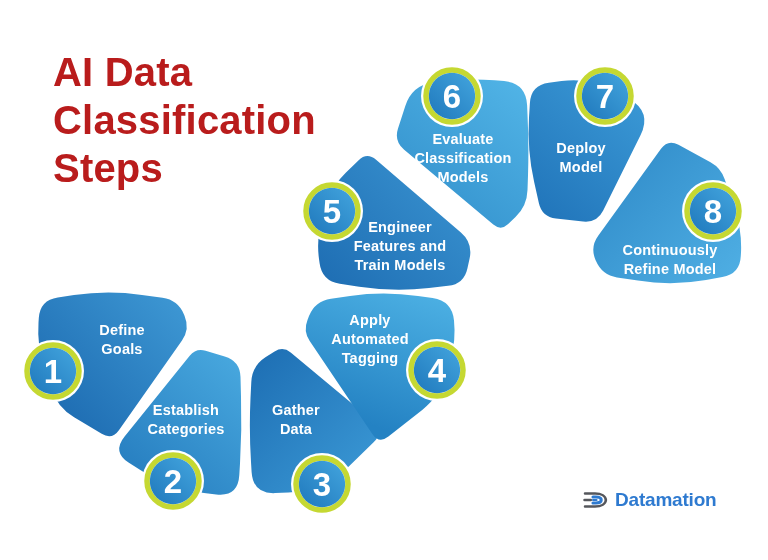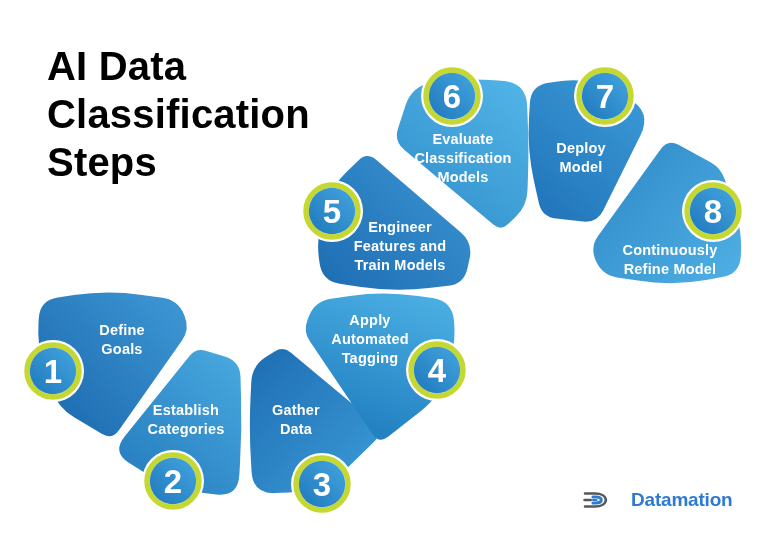--- a/index.html
+++ b/index.html
@@ -2,27 +2,27 @@
 <html><head>
 <meta charset="utf-8">
 <style>
   html,body{margin:0;padding:0;}
   body{
     width:768px;height:560px;background:#ffffff;overflow:hidden;position:relative;
     font-family:"Liberation Sans",sans-serif;
   }
   .canvas{position:absolute;inset:0;width:768px;height:560px;background:#ffffff;}
   h1.title{
-    position:absolute;left:39px;top:34px;margin:8px;
+    position:absolute;left:39px;top:34px;margin:14px;
     font-size:40px;line-height:48px;font-weight:bold;letter-spacing:0.2px;
-    color:#000000;white-space:pre-line;
+    color:#b91c1c;white-space:pre-line;
   }
   #diagram{position:absolute;left:0;top:0;}
   .logo{
-    position:absolute;left:582px;top:486px;display:flex;align-items:center;gap:19px;
+    position:absolute;left:582px;top:486px;display:flex;align-items:center;gap:3px;
   }
   .logo .brand-text{
     font-size:19px;font-weight:bold;letter-spacing:-0.2px;color:#2e7ad0;
   }
 </style>
 </head>
 <body>
 
 <div class="canvas">
 

